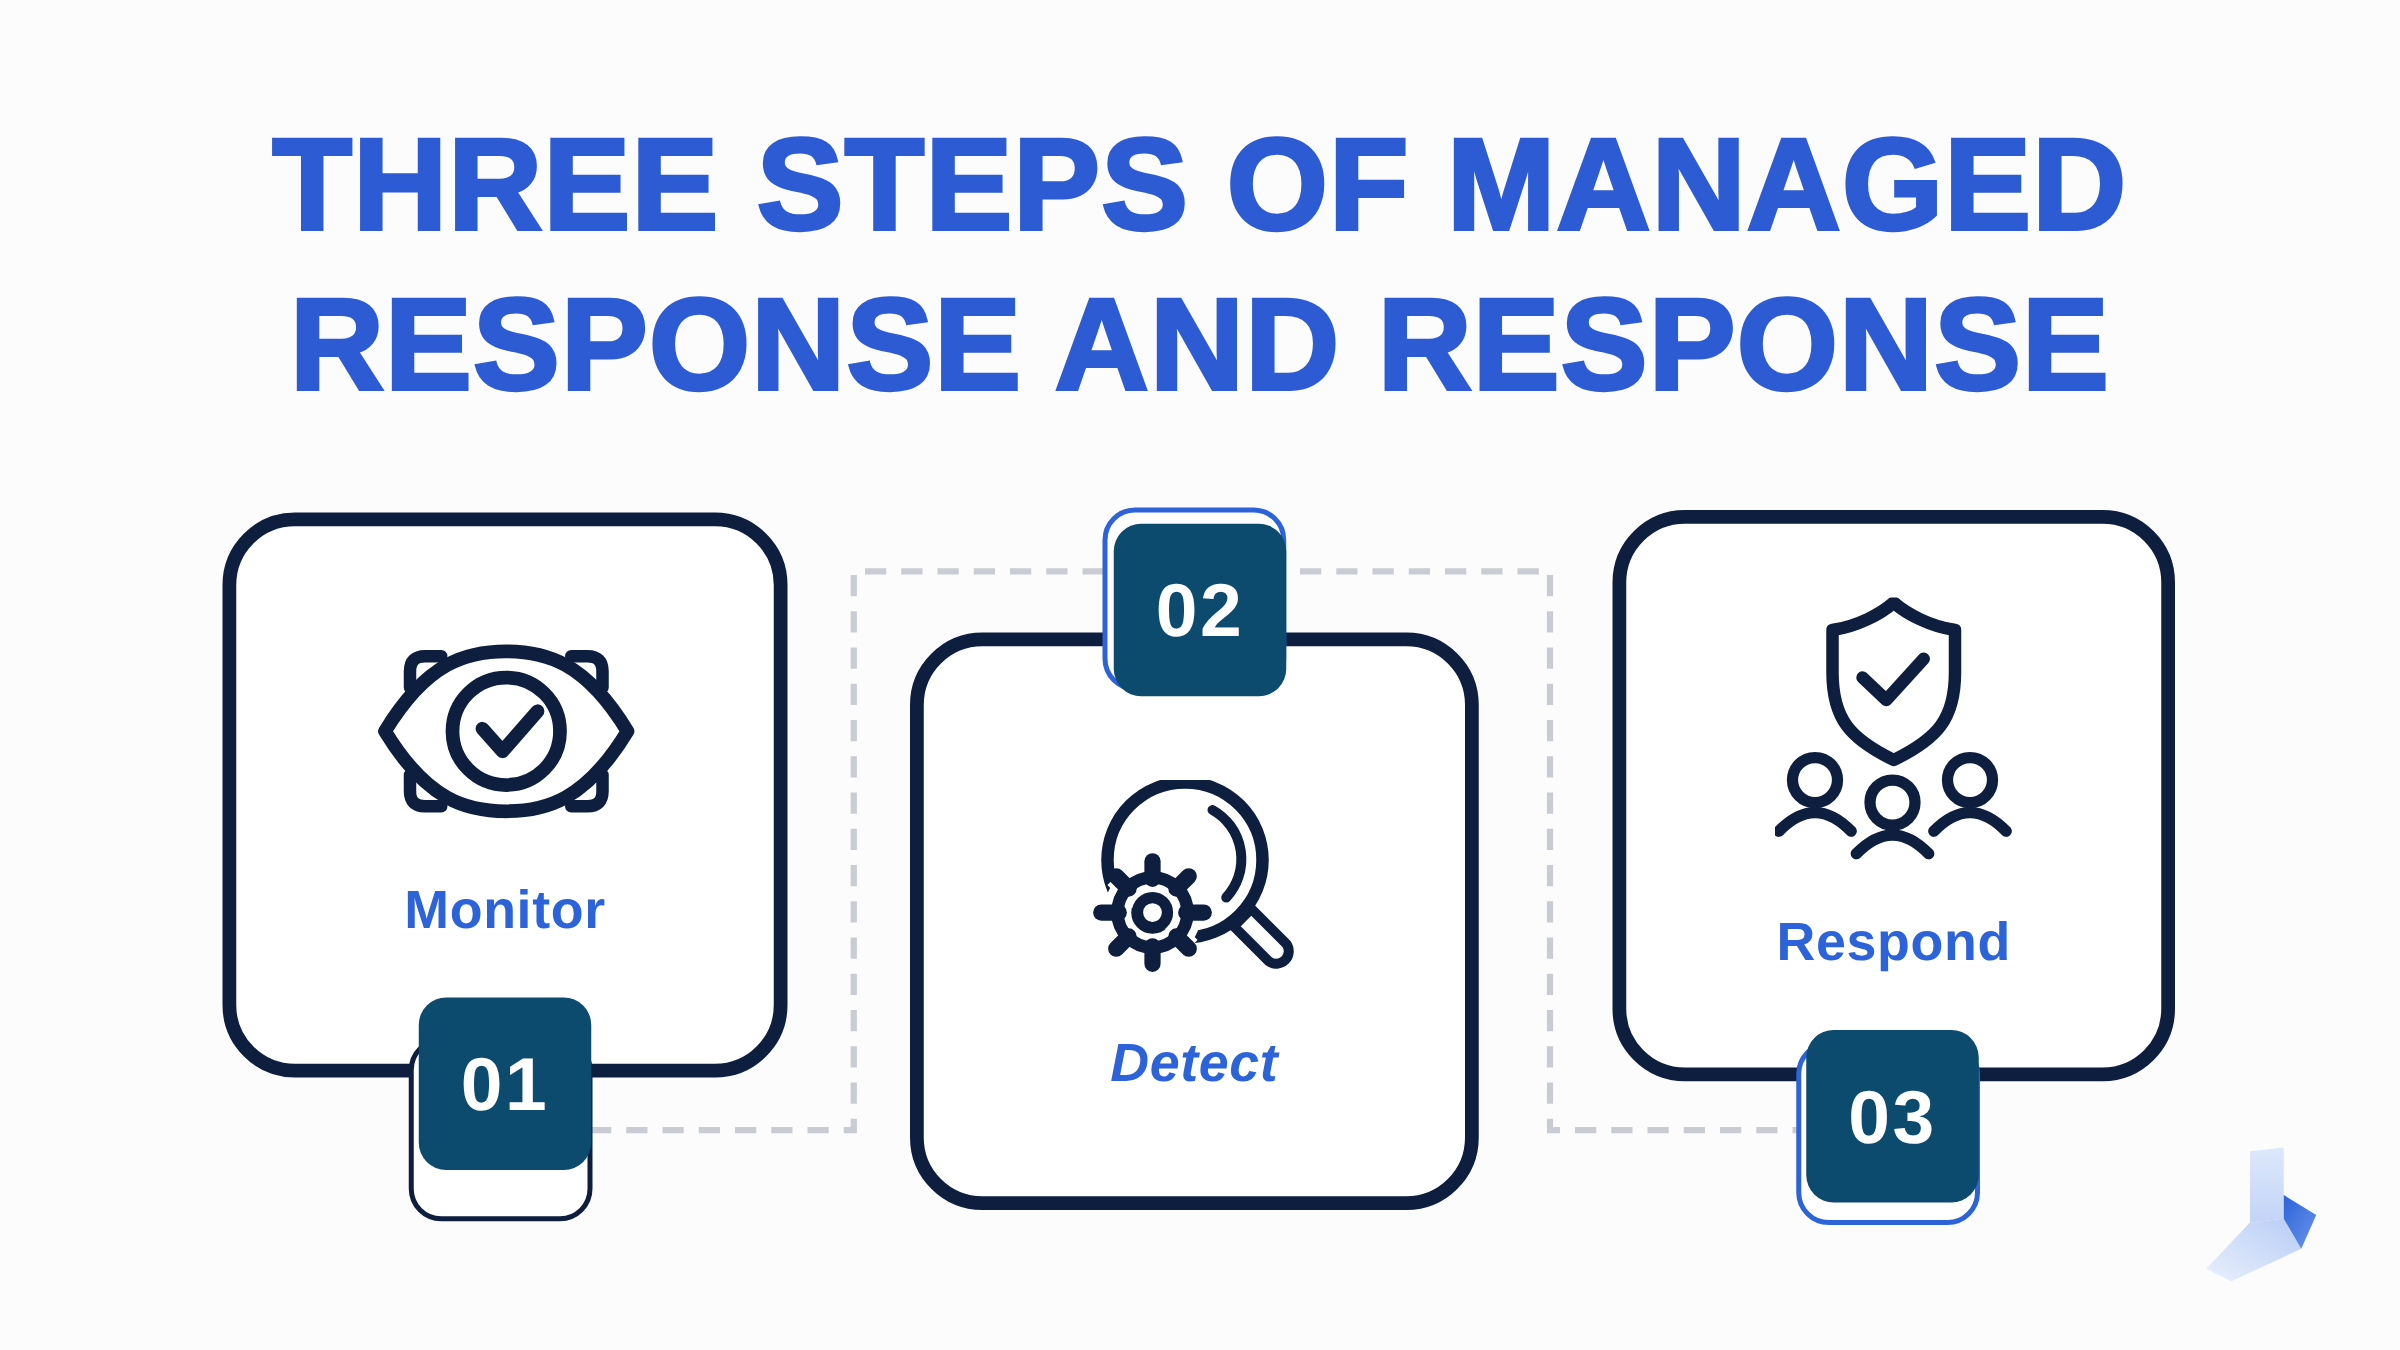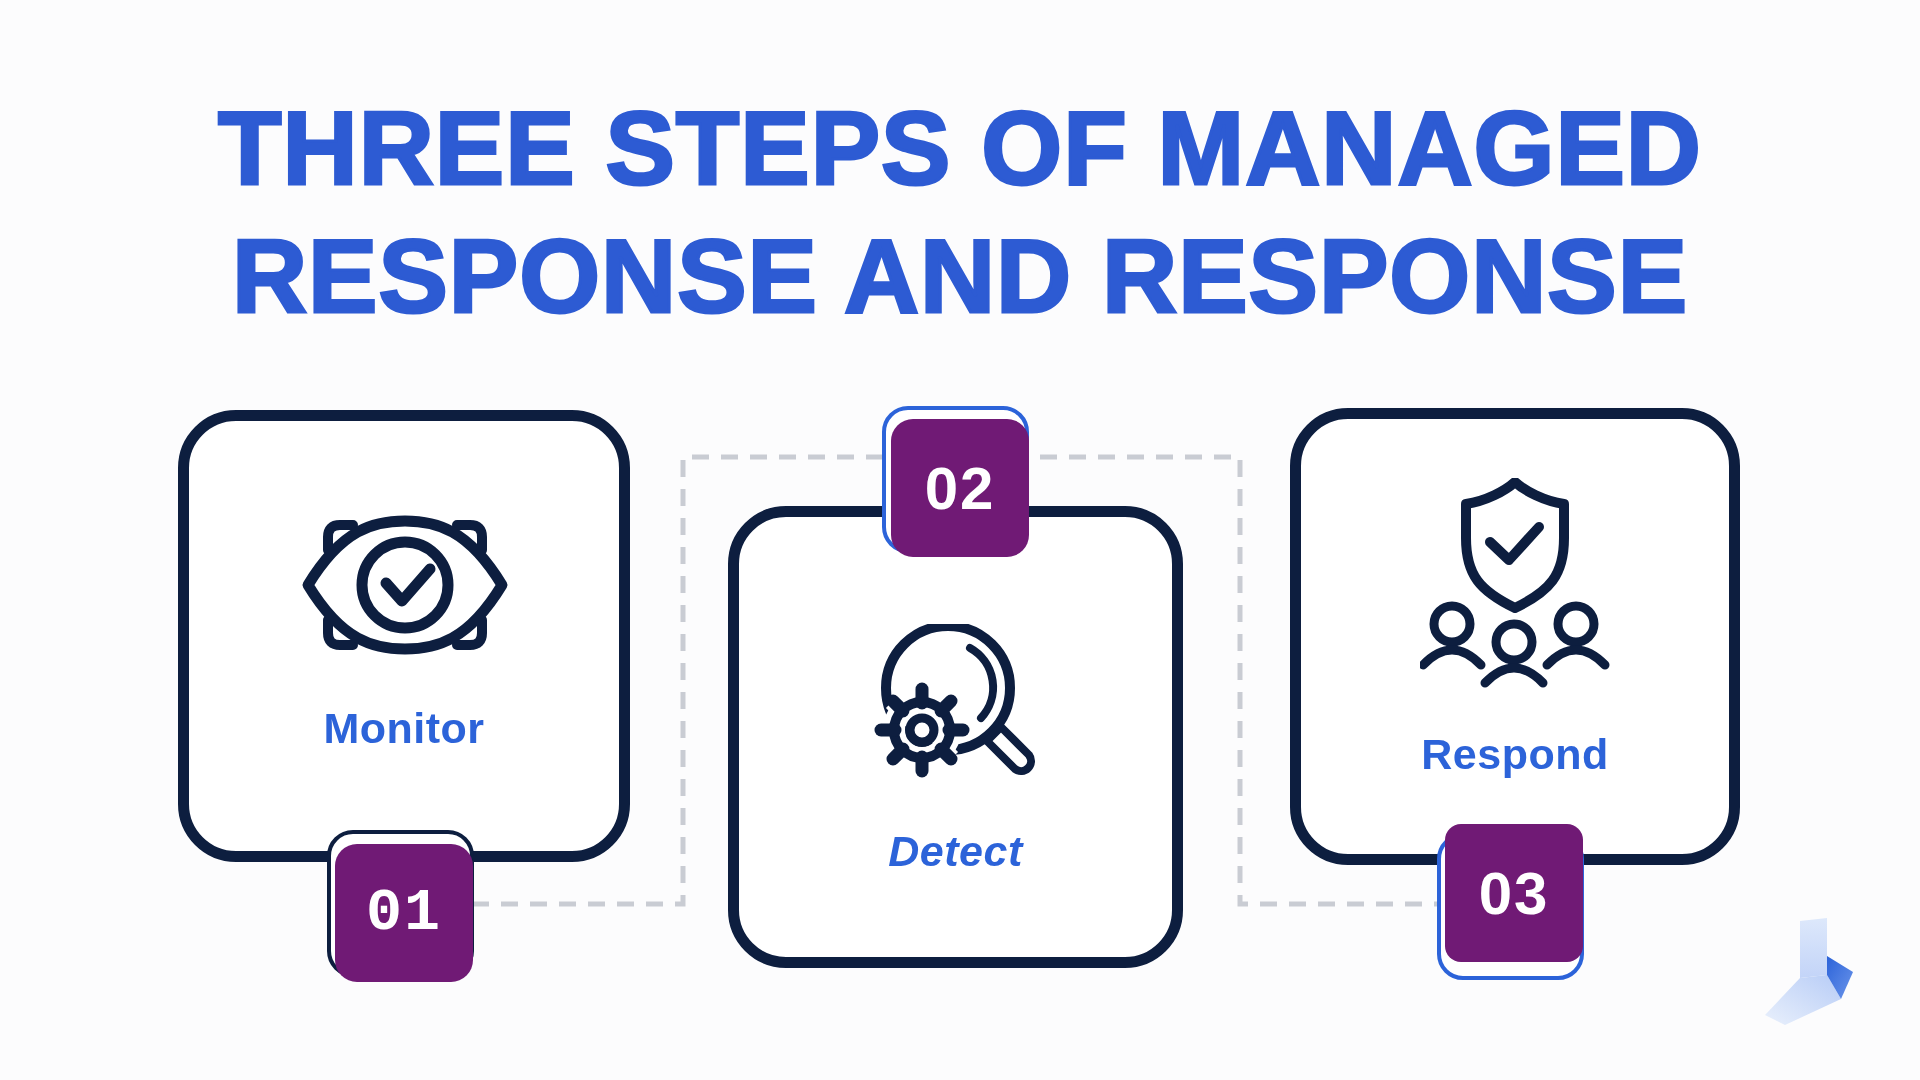--- a/index.html
+++ b/index.html
@@ -35,30 +35,30 @@
   #card-monitor .step-label{top:283px;}
   #card-detect  .step-label{top:310px;font-style:italic;}
   #card-respond .step-label{top:311px;}
   
   .badge-outline{
     position:absolute;background:#ffffff;border-radius:26px;
     width:147px;height:147px;box-sizing:border-box;border:4px solid #2c63d9;
   }
   .badge-outline.navy{border-color:#0d1e3f;}
   .badge-square{
-    position:absolute;width:138px;height:138px;background:#701a75;border-radius:22px;
+    position:absolute;width:138px;height:138px;background:#0c4a6e;border-radius:22px;
     display:flex;align-items:center;justify-content:center;
     color:#ffffff;font-size:60px;font-weight:bold;letter-spacing:2px;
   }
   #badge1-outline{left:327px;top:830px;}
-  #badge1-square {left:335px;top:844px;font-family:Liberation Mono, monospace;}
+  #badge1-square {left:335px;top:798px;}
   #badge2-outline{left:882px;top:406px;}
   #badge2-square {left:891px;top:419px;}
   #badge3-outline{left:1437px;top:833px;}
-  #badge3-square {left:1445px;top:824px;border-radius:16px;}
+  #badge3-square {left:1445px;top:824px;}
   
   .logo{position:absolute;left:1757px;top:898px;}
   .ic{stroke:#0d1e3f;fill:none;stroke-linecap:round;stroke-linejoin:round;}
   .halo{stroke:#ffffff;fill:none;}
 </style>
 </head>
 <body>
 
 <div class="stage">
 

